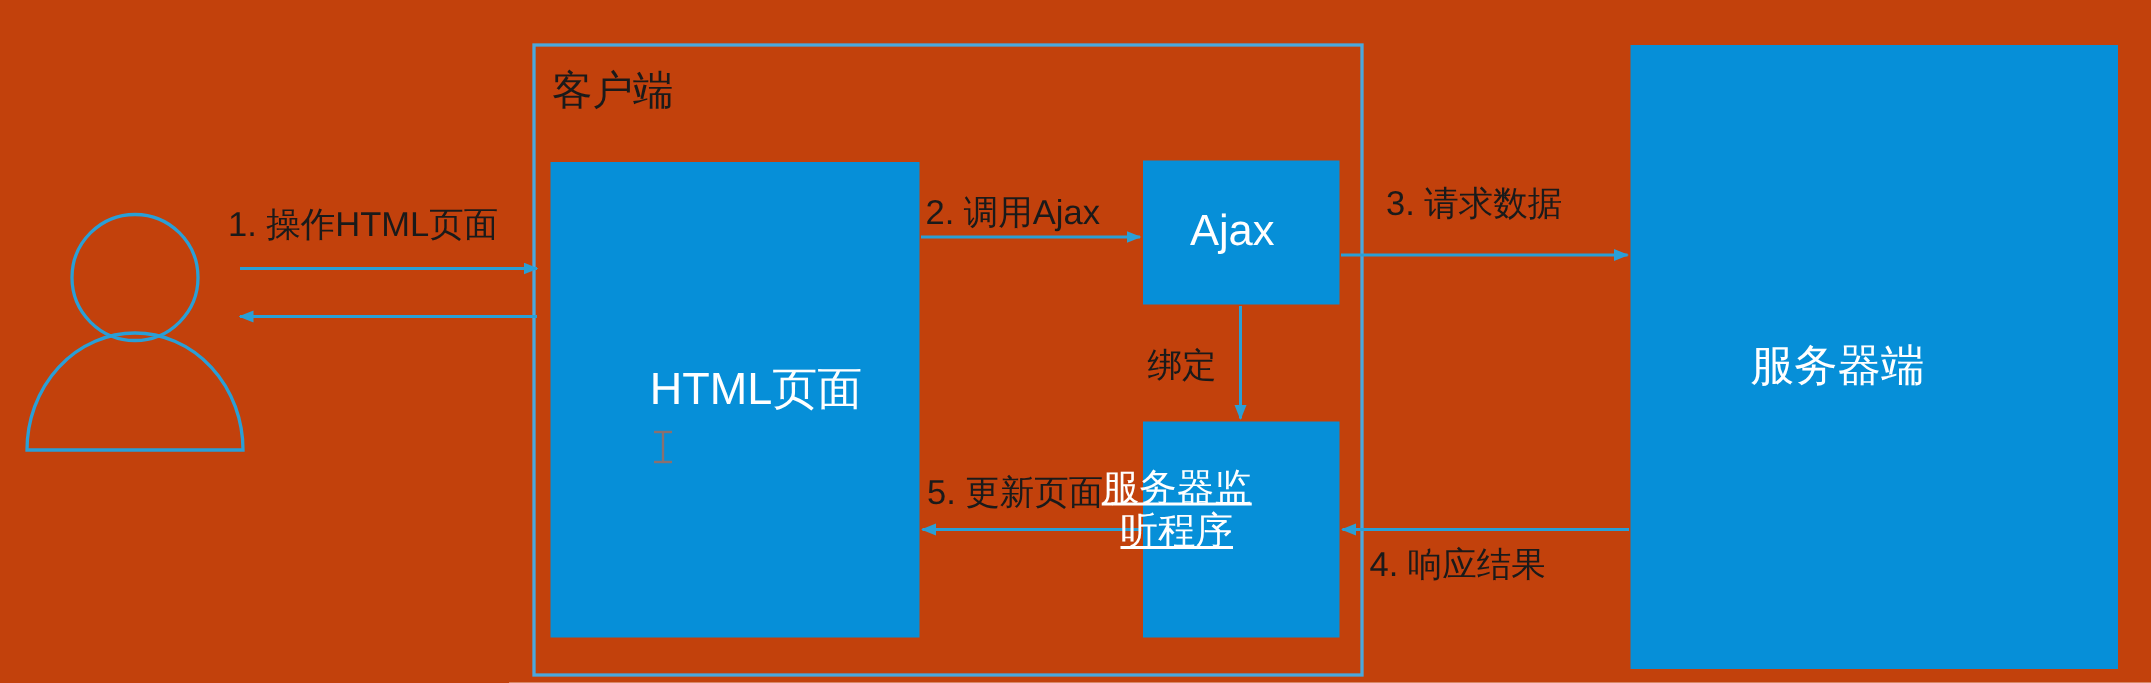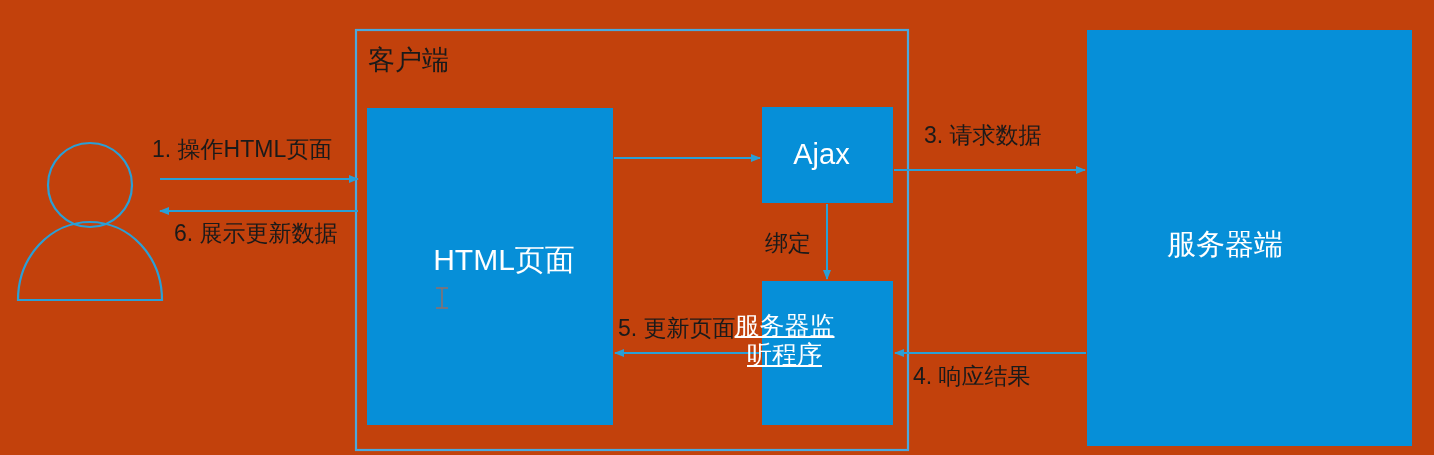--- a/index.html
+++ b/index.html
@@ -102,22 +102,22 @@
 
   <div class="box-label" style="left:762px; top:138px; width:119px; font-size:29px;">Ajax</div>
 
   <div class="box-label" style="left:719px; top:311px; width:131px; font-size:25px;text-decoration:underline;">服务器监
 听程序</div>
 
   <div class="box-label" style="left:1087px; top:228px; width:276px; font-size:29px;">服务器端</div>
 
   <div class="edge-label" style="left:152px; top:134px; font-size:23px;">1. 操作HTML页面</div>
 
-  <div class="edge-label" style="left:174px; top:218px; font-size:23px;">6. 展示更新数据</div>
 
+  <div class="edge-label" style="left:617px; top:126px; font-size:23px;">2. 调用Ajax</div>
 
   <div class="edge-label" style="left:924px; top:120px; font-size:23px;">3. 请求数据</div>
 
   <div class="edge-label" style="left:765px; top:228px; font-size:23px;">绑定</div>
 
   <div class="edge-label" style="left:618px; top:313px; font-size:23px;">5. 更新页面</div>
 
   <div class="edge-label" style="left:913px; top:361px; font-size:23px;">4. 响应结果</div>
 
 </div>

